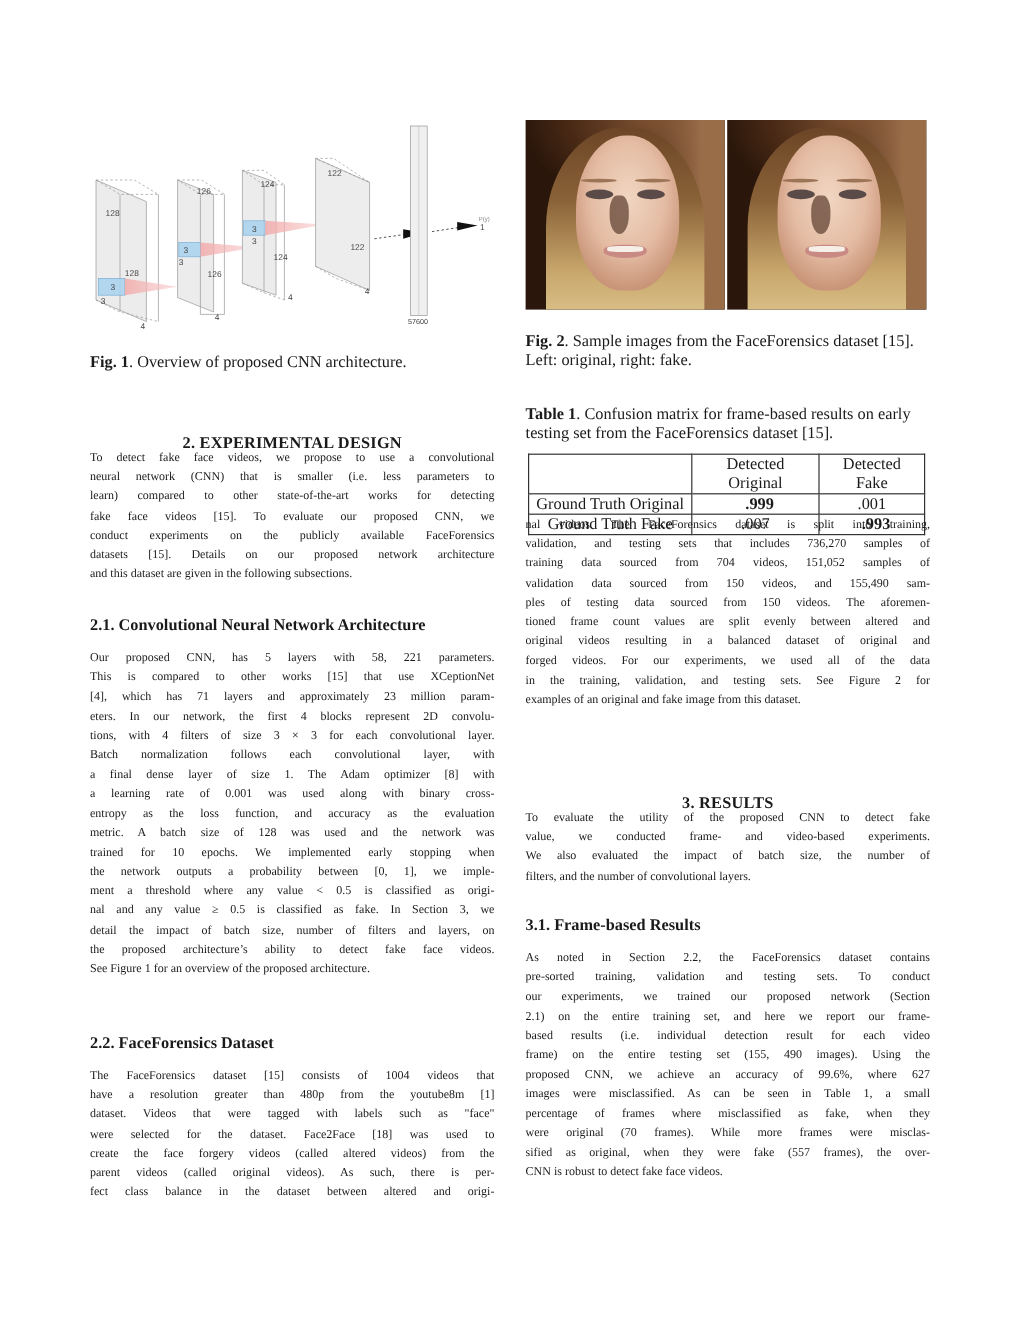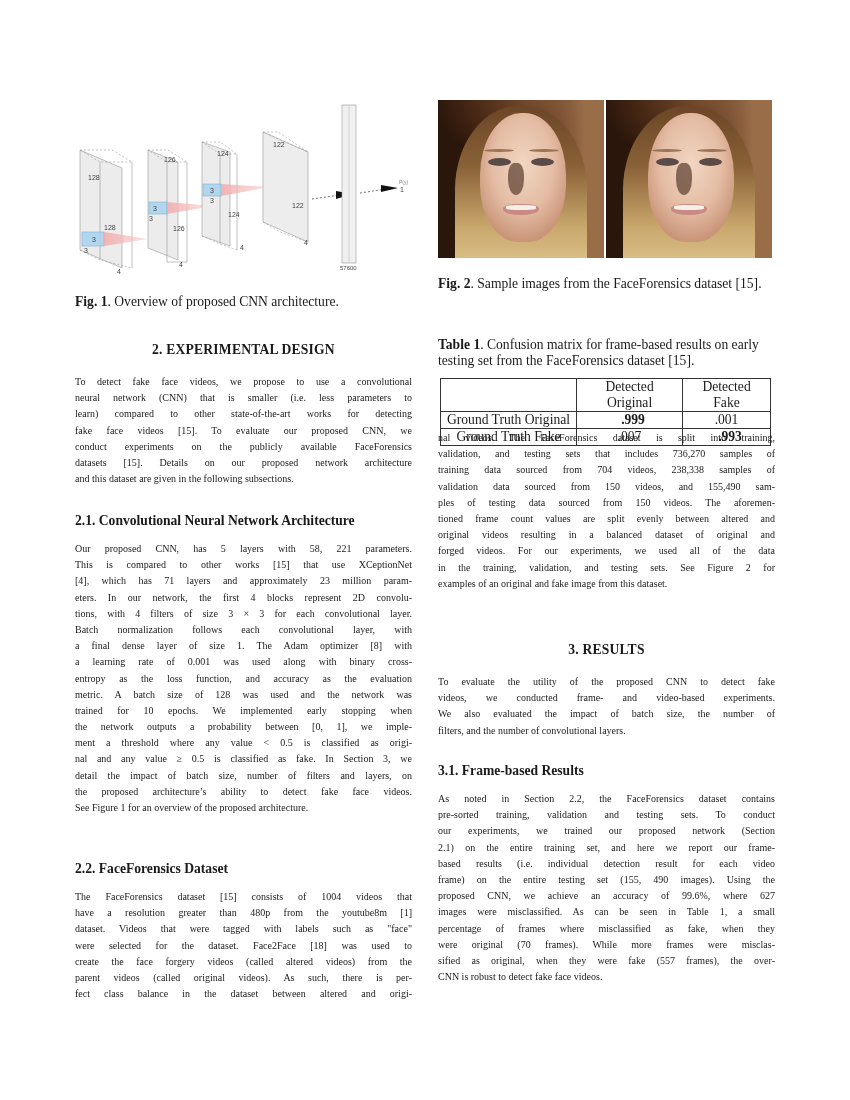--- a/index.html
+++ b/index.html
@@ -4,21 +4,21 @@
 <style>
   html, body { margin: 0; padding: 0; background: #ffffff; }
   body { width: 850px; height: 1100px; position: relative; overflow: hidden;
          font-family: "Liberation Serif", "DejaVu Serif", serif; color: #1a1a1a; }
   .abs { position: absolute; }
   .col-text { font-size: 10px; line-height: 16.2px; text-align: justify; }
   .col-text .ln { display: block; height: 16.2px; white-space: nowrap; text-align-last: justify; }
   .col-text .ln.last { text-align-last: left; }
   .caption { font-size: 13.6px; line-height: 16.2px; }
   .caption b { font-weight: bold; }
-  .sec-title { font-size: 13.6px; font-weight: bold; text-align: center; letter-spacing: 0.2px; }
+  .sec-title { font-size: 13.6px; font-weight: bold; text-align: center; letter-spacing: 0.2px; margin-top: 19px; }
   .sub-title { font-size: 13.6px; font-weight: bold; }
   #fig1 { left: 70px; top: 100px; width: 345px; height: 180px; }
   #fig2 { left: 438px; top: 100px; width: 334px; height: 158px; display: flex; gap: 2px; background: #fff; }
   .face { flex: 1; position: relative; overflow: hidden;
           background: radial-gradient(ellipse 62% 44% at 60% 0%, #7a4f30 0%, #4a2a16 60%, #2a160a 100%); }
   .face .bg-r { position:absolute; right:0; top:0; width:40%; height:100%;
           background: linear-gradient(90deg, rgba(150,105,70,0) 0%, #9a6d49 70%); }
   .face .hair { position:absolute; left:10%; top:4%; width:80%; height:110%;
           border-radius: 48% 48% 10% 10%;
           background: linear-gradient(180deg, #6b4526 0%, #8a6238 35%, #c9a86d 70%, #e2cc96 100%); }
@@ -147,20 +147,21 @@
     <div class="eye l"></div>
       <div class="eye r"></div>
     <div class="shadow"></div>
       <div class="mouth"></div>
       <div class="teeth"></div>
   </div>
 </div>
 
 <div class="abs caption" style="left:438px; top:276px; width:337px;">
   <div><b>Fig. 2</b><span>. Sample images from the FaceForensics dataset [15].</span></div>
+  <div>Left: original, right: fake.</div>
 </div>
 
 <div class="abs caption" style="left:438px; top:337px; width:337px;">
   <div><b>Table 1</b><span>. Confusion matrix for frame-based results on early</span></div>
   <div>testing set from the FaceForensics dataset [15].</div>
 </div>
 
 <table class="cm abs" style="left:440px; top:378px; width:331px;">
   <tbody>
       <tr>
@@ -223,35 +224,35 @@
   <span class="ln">dataset.  Videos that were tagged with labels such as "face"</span>
   <span class="ln">were selected for the dataset.  Face2Face [18] was used to</span>
   <span class="ln">create the face forgery videos (called altered videos) from the</span>
   <span class="ln">parent videos (called original videos).  As such, there is per-</span>
   <span class="ln">fect class balance in the dataset between altered and origi-</span>
 </div>
 
 <div class="abs col-text" style="left:438px; top:430px; width:337px;">
   <span class="ln">nal videos.  The FaceForensics dataset is split into training,</span>
   <span class="ln">validation, and testing sets that includes 736,270 samples of</span>
-  <span class="ln">training data sourced from 704 videos, 238,338 samples of</span>
+  <span class="ln">training data sourced from 704 videos, 151,052 samples of</span>
   <span class="ln">validation data sourced from 150 videos, and 155,490 sam-</span>
   <span class="ln">ples of testing data sourced from 150 videos. The aforemen-</span>
   <span class="ln">tioned frame count values are split evenly between altered and</span>
   <span class="ln">original videos resulting in a balanced dataset of original and</span>
   <span class="ln">forged videos.  For our experiments, we used all of the data</span>
   <span class="ln">in the training, validation, and testing sets.  See Figure 2 for</span>
   <span class="ln last">examples of an original and fake image from this dataset.</span>
 </div>
 
 <div class="abs sec-title" style="left:438px; top:642px; width:337px;">3.  RESULTS</div>
 
 <div class="abs col-text" style="left:438px; top:674px; width:337px;">
   <span class="ln">To evaluate the utility of the proposed CNN to detect fake</span>
-  <span class="ln">videos, we conducted frame- and video-based experiments.</span>
+  <span class="ln">value, we conducted frame- and video-based experiments.</span>
   <span class="ln">We also evaluated the impact of batch size, the number of</span>
   <span class="ln last">filters, and the number of convolutional layers.</span>
 </div>
 
 <div class="abs sub-title" style="left:438px; top:763px;">3.1.  Frame-based Results</div>
 
 <div class="abs col-text" style="left:438px; top:791px; width:337px;">
   <span class="ln">As noted in Section 2.2, the FaceForensics dataset contains</span>
   <span class="ln">pre-sorted training, validation and testing sets.  To conduct</span>
   <span class="ln">our experiments, we trained our proposed network (Section</span>

